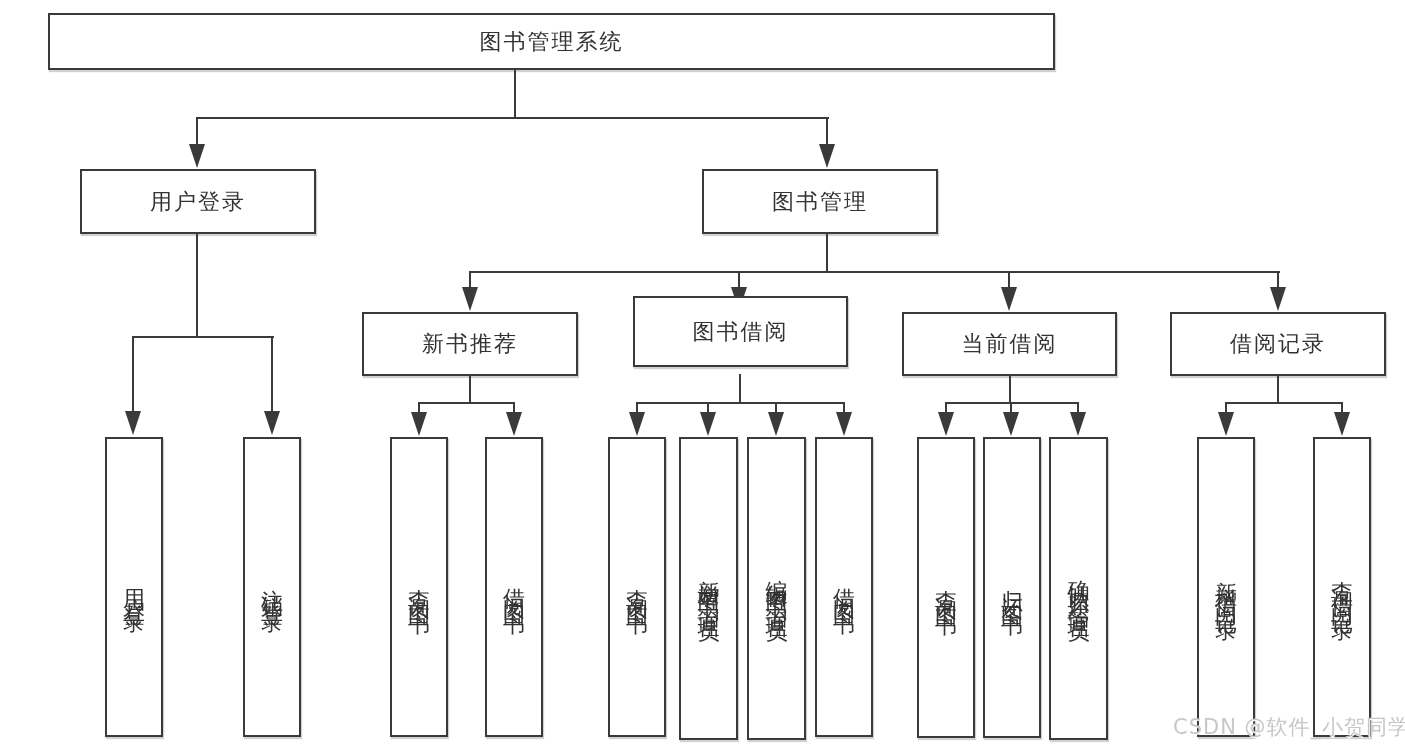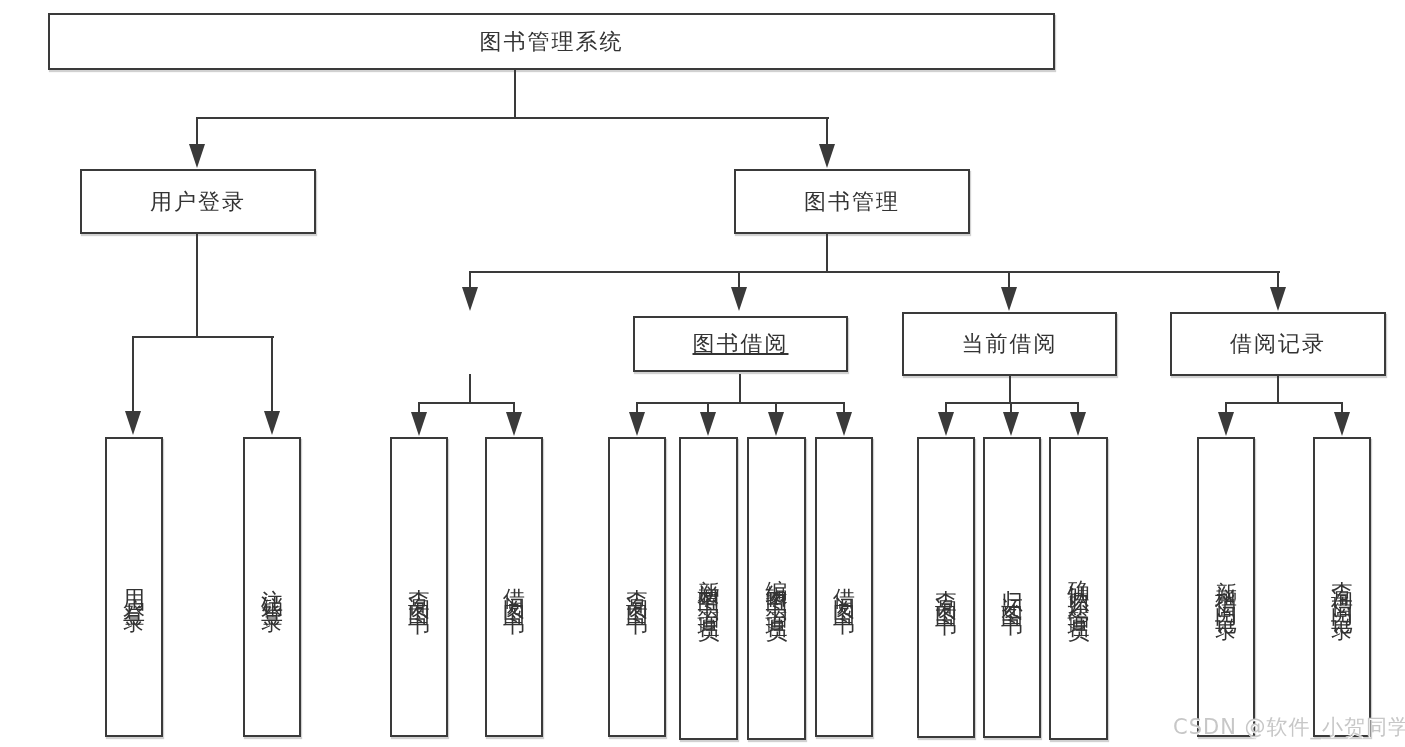--- a/index.html
+++ b/index.html
@@ -83,21 +83,21 @@
   <div class="vline" style="left:514px; top:68px; width:2px; height:50px;"></div>
   <div class="hline" style="left:196px; top:117px; width:633px; height:2px;"></div>
   <div class="vline" style="left:196px; top:117px; width:2px; height:29px;"></div>
   <div class="arrowhead" style="left:189px; top:144px;"></div>
   <div class="vline" style="left:826px; top:117px; width:2px; height:29px;"></div>
   <div class="arrowhead" style="left:819px; top:144px;"></div>
 
   <div class="box" style="left:80px; top:169px; width:236px; height:65px;">
     <span>用户登录</span>
   </div>
-  <div class="box" style="left:734px; top:169px; width:236px; height:65px;align-items:center;">
+  <div class="box" style="left:702px; top:169px; width:236px; height:65px;align-items:center;">
     <span>图书管理</span>
   </div>
 
   <div class="vline" style="left:196px; top:233px; width:2px; height:104px;"></div>
   <div class="hline" style="left:132px; top:336px; width:142px; height:2px;"></div>
   <div class="vline" style="left:132px; top:336px; width:2px; height:77px;"></div>
   <div class="arrowhead" style="left:125px; top:411px;"></div>
   <div class="vline" style="left:271px; top:336px; width:2px; height:77px;"></div>
   <div class="arrowhead" style="left:264px; top:411px;"></div>
 
@@ -105,21 +105,24 @@
   <div class="hline" style="left:469px; top:271px; width:811px; height:2px;"></div>
   <div class="vline" style="left:469px; top:271px; width:2px; height:18px;"></div>
   <div class="arrowhead" style="left:462px; top:287px;"></div>
   <div class="vline" style="left:738px; top:271px; width:2px; height:18px;"></div>
   <div class="arrowhead" style="left:731px; top:287px;"></div>
   <div class="vline" style="left:1008px; top:271px; width:2px; height:18px;"></div>
   <div class="arrowhead" style="left:1001px; top:287px;"></div>
   <div class="vline" style="left:1277px; top:271px; width:2px; height:18px;"></div>
   <div class="arrowhead" style="left:1270px; top:287px;"></div>
 
-  <div class="box" style="left:633px; top:316px; width:215px; height:56px;text-decoration:underline;">
+  <div class="box" style="left:362px; top:312px; width:216px; height:64px;">
+    <span>新书推荐</span>
+  </div>
+  <div class="box" style="left:633px; top:296px; width:215px; height:71px;">
     <span>图书借阅</span>
   </div>
   <div class="box" style="left:902px; top:312px; width:215px; height:64px;text-align:center;">
     <span>当前借阅</span>
   </div>
   <div class="box" style="left:1170px; top:312px; width:216px; height:64px;">
     <span>借阅记录</span>
   </div>
 
   <div class="vline" style="left:469px; top:374px; width:2px; height:29px;"></div>

